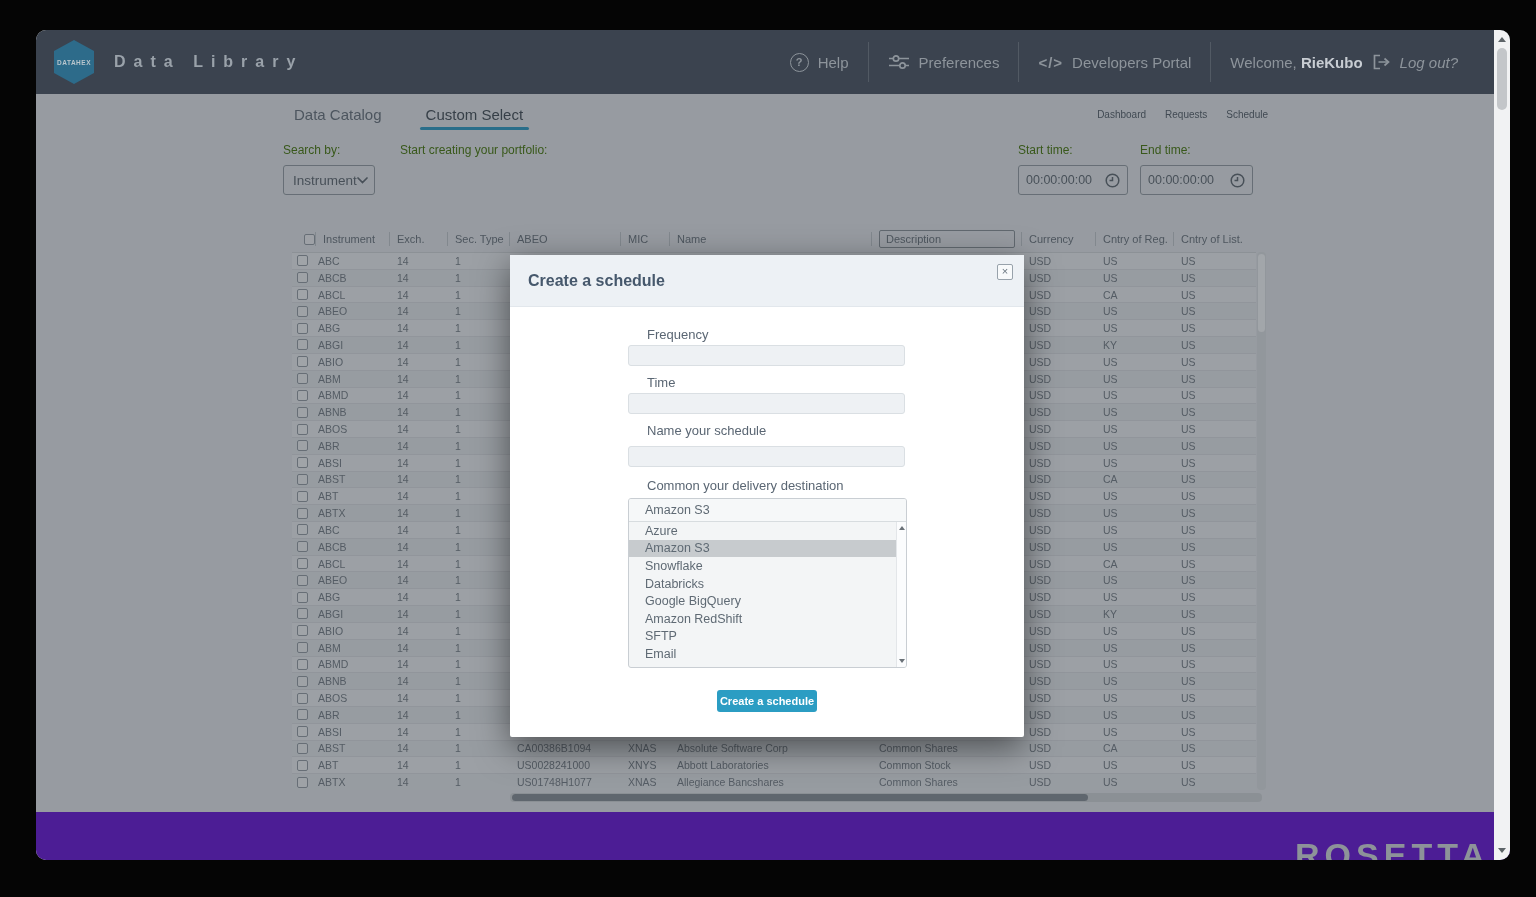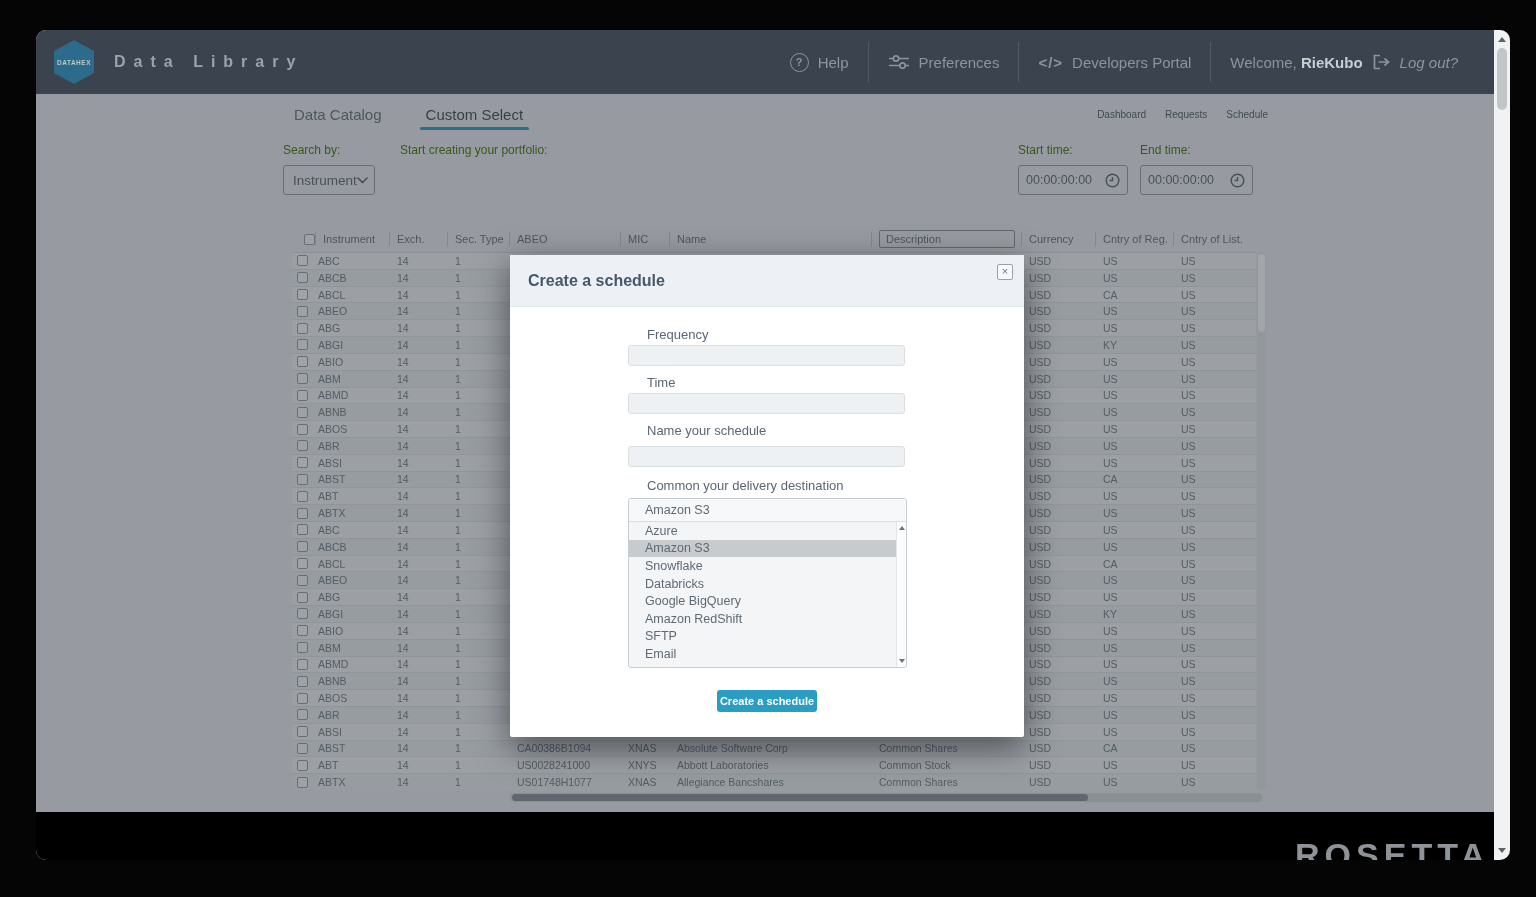--- a/index.html
+++ b/index.html
@@ -49,21 +49,21 @@
   .t-row .c { padding-left:7px; white-space:nowrap; overflow:hidden; }
   .cbcell { display:flex; align-items:center; }
   .cb { width:11px; height:11px; border:1px solid #9aa1a7; border-radius:2px; margin-left:5px; background:rgba(255,255,255,.55); }
 
   .vscroll { position:absolute; left:1221px; top:222px; width:9px; height:538px; background:#e2e4e6; border-radius:4px; z-index:1; }
   .vthumb { position:absolute; left:1px; top:2px; width:7px; height:78px; background:#fcfdfd; border-radius:4px; }
   .hscroll { position:absolute; left:474px; top:763px; width:752px; height:9px; background:#d6d9db; border-radius:4px; z-index:1; }
   .hthumb { position:absolute; left:2px; top:1px; width:576px; height:7px; background:#8d9399; border-radius:4px; }
 
   
-  .footer { position:absolute; left:0; right:0; bottom:0; height:48px; background:#000000; z-index:2; }
+  .footer { position:absolute; left:0; right:0; bottom:0; height:48px; background:#4c1d95; z-index:2; }
   .rosetta { position:absolute; right:20px; bottom:-15px; font-size:34px; font-weight:bold; letter-spacing:5px; color:#8d9399; }
 
   
   .overlay { position:absolute; left:0; right:16px; top:64px; bottom:48px; background:rgba(28,36,44,0.40); z-index:4; }
 
   
   .modal { position:absolute; left:474px; top:225px; width:514px; height:482px; background:#ffffff; border-radius:2px; box-shadow:0 10px 34px rgba(0,0,0,.5); z-index:10; }
   .m-head { height:52px; background:#edf1f5; border-bottom:1px solid #e2e7ec; display:flex; align-items:center; padding-left:18px; font-size:16px; font-weight:bold; color:#46586c; }
   .m-close { position:absolute; top:9px; right:11px; width:16px; height:16px; border:1px solid #98a2ab; border-radius:2px; background:#f8fafb; color:#6a7681; font-size:11px; line-height:13px; text-align:center; cursor:pointer; }
   .m-label { position:absolute; left:118px; font-size:13px; color:#5a6673;margin-left:19px; }

